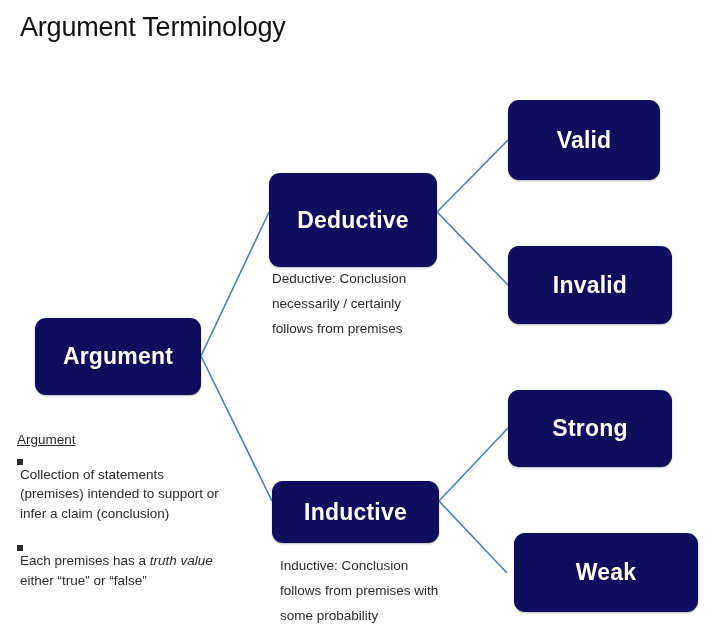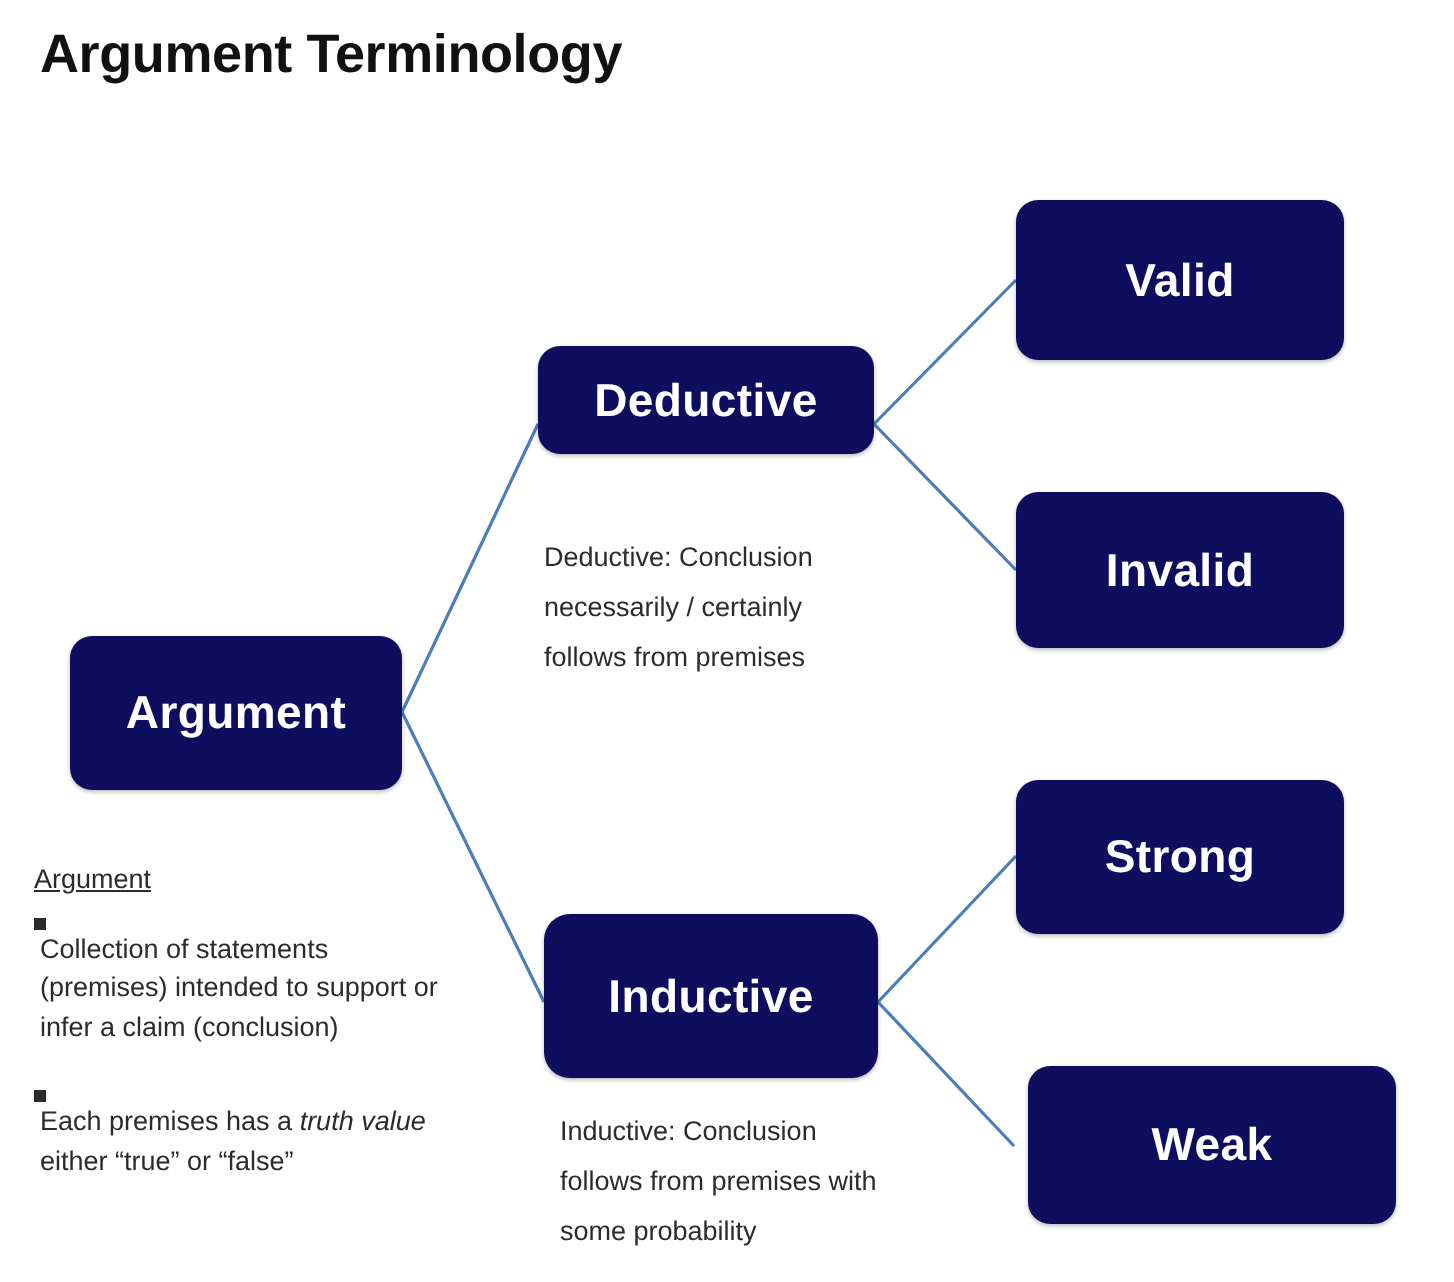--- a/index.html
+++ b/index.html
@@ -18,21 +18,21 @@
     background: #ffffff;
     overflow: hidden;
   }
 
   
   #title {
     position: absolute;
     left: 20px;
     top: 12px;
     font-size: 27px;
-    font-weight: bold;
+    font-weight: normal;
     letter-spacing: -0.2px;
     color: #111111;
     white-space: nowrap;
   }
 
   
   #connectors {
     position: absolute;
     left: 0;
     top: 0;
@@ -53,23 +53,23 @@
     display: flex;
     align-items: center;
     justify-content: center;
     color: #ffffff;
     font-size: 23px;
     font-weight: bold;
     letter-spacing: 0.2px;
     box-shadow: 0 1px 2px rgba(0,0,0,0.28);
   }
   #node-argument  { left: 35px;  top: 318px; width: 166px; height: 77px; }
-  #node-deductive { left: 269px; top: 173px; width: 168px; height: 54px; }
-  #node-inductive { left: 272px; top: 457px; width: 167px; height: 82px; border-radius: 13px; }
-  #node-valid     { left: 508px; top: 100px; width: 164px; height: 80px; }
+  #node-deductive { left: 269px; top: 173px; width: 168px; height: 94px; }
+  #node-inductive { left: 272px; top: 481px; width: 167px; height: 62px; }
+  #node-valid     { left: 508px; top: 100px; width: 152px; height: 80px; }
   #node-invalid   { left: 508px; top: 246px; width: 164px; height: 78px; }
   #node-strong    { left: 508px; top: 390px; width: 164px; height: 77px; }
   #node-weak      { left: 514px; top: 533px; width: 184px; height: 79px; }
 
   
   .caption {
     position: absolute;
     font-size: 13.5px;
     line-height: 25px;
     color: #2b2b2b;

